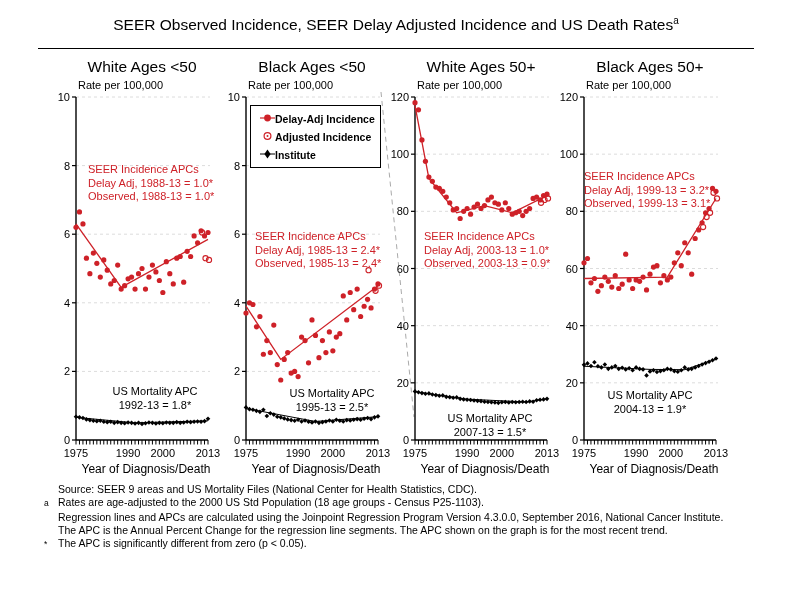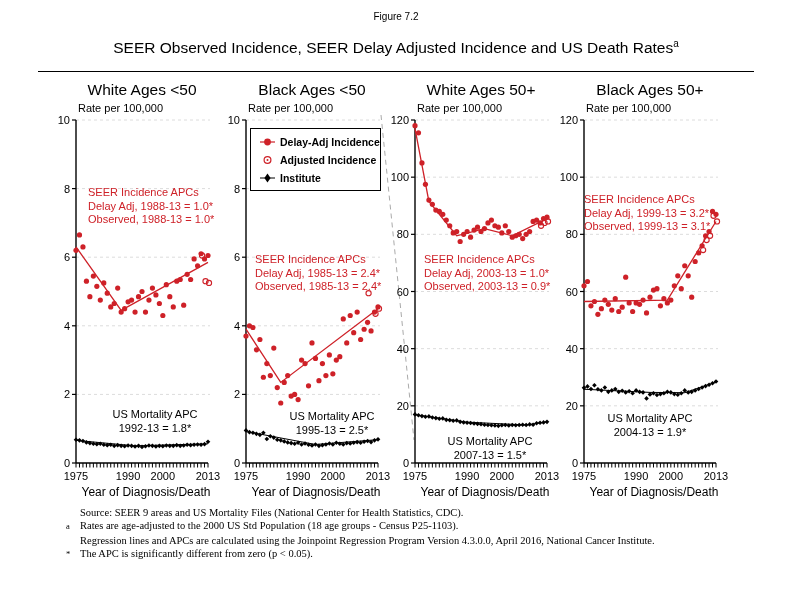--- a/index.html
+++ b/index.html
@@ -6,33 +6,32 @@
   .page{position:relative;width:792px;height:612px;background:#ffffff;overflow:hidden;
         font-family:"Liberation Sans",sans-serif;color:#000;}
   .fig-label{padding-top:11px;text-align:center;font-size:10px;line-height:12px;}
   .main-title{margin-top:10px;text-align:center;font-size:15.5px;line-height:22px;}
   .main-title sup{font-size:10px;}
   .rule{margin:12px 38px 0 38px;border-top:1.6px solid #000;height:0;}
   .charts-wrap{position:relative;margin-top:4px;width:792px;height:426px;}
   svg text{font-family:"Liberation Sans",sans-serif;}
   .legend{position:absolute;left:250px;top:52px;width:112px;background:#fff;
           border:1.6px solid #000;padding:7px 8px 6px 9px;display:flex;flex-direction:column;gap:6px;}
-  .legend-item{display:flex;align-items:center;gap:5px;}
+  .legend-item{display:flex;}
   .legend-item span{font-size:10.5px;font-weight:bold;white-space:nowrap;}
   .legend-item svg{flex:0 0 auto;}
-  .footnotes{margin:4px 0 0 66px;font-size:10.5px;line-height:13.2px;font-family:Liberation Serif, serif;}
+  .footnotes{margin:4px 0 0 44px;font-size:10.5px;line-height:13.2px;}
   .fn-row{display:flex;}
   .fn-marker{flex:0 0 14px;font-size:8.5px;text-align:left;padding-top:1px;}
   .fn-text{flex:1 1 auto;}
 </style>
 </head>
 <body>
 
 <div class="page">
-  <div class="fig-label">Figure 7.2</div>
   <div class="main-title">
     <div><span>SEER Observed Incidence, SEER Delay Adjusted Incidence and US Death Rates</span><sup>a</sup></div>
   </div>
   <div class="rule"></div>
 
   <div class="charts-wrap">
     <svg id="charts" width="792" height="426">
         <line x1="381" y1="39" x2="414" y2="364" stroke="#AAAAAA" stroke-width="1" stroke-dasharray="5 4"></line>
         <g>
           <line x1="76" x2="210" y1="318.4" y2="318.4" stroke="#DCDCDC" stroke-width="1" stroke-dasharray="3 3"></line>
@@ -724,20 +723,24 @@
     <div class="fn-row">
         <span class="fn-marker"></span>
         <span class="fn-text">Source: SEER 9 areas and US Mortality Files (National Center for Health Statistics, CDC).</span>
       </div>
     <div class="fn-row">
         <span class="fn-marker">a</span>
         <span class="fn-text">Rates are age-adjusted to the 2000 US Std Population (18 age groups - Census P25-1103).</span>
       </div>
     <div class="fn-row">
         <span class="fn-marker"></span>
-        <span class="fn-text">Regression lines and APCs are calculated using the Joinpoint Regression Program Version 4.3.0.0, April 2016, National Cancer Institute.</span>
+        <span class="fn-text">Regression lines and APCs are calculated using the Joinpoint Regression Program Version 4.3.0.0, September 2016, National Cancer Institute.</span>
+      </div>
+    <div class="fn-row">
+        <span class="fn-marker"></span>
+        <span class="fn-text">The APC is the Annual Percent Change for the regression line segments. The APC shown on the graph is for the most recent trend.</span>
       </div>
     <div class="fn-row">
         <span class="fn-marker">*</span>
         <span class="fn-text">The APC is significantly different from zero (p &lt; 0.05).</span>
       </div>
   </div>
 </div>
 
 </body></html>

